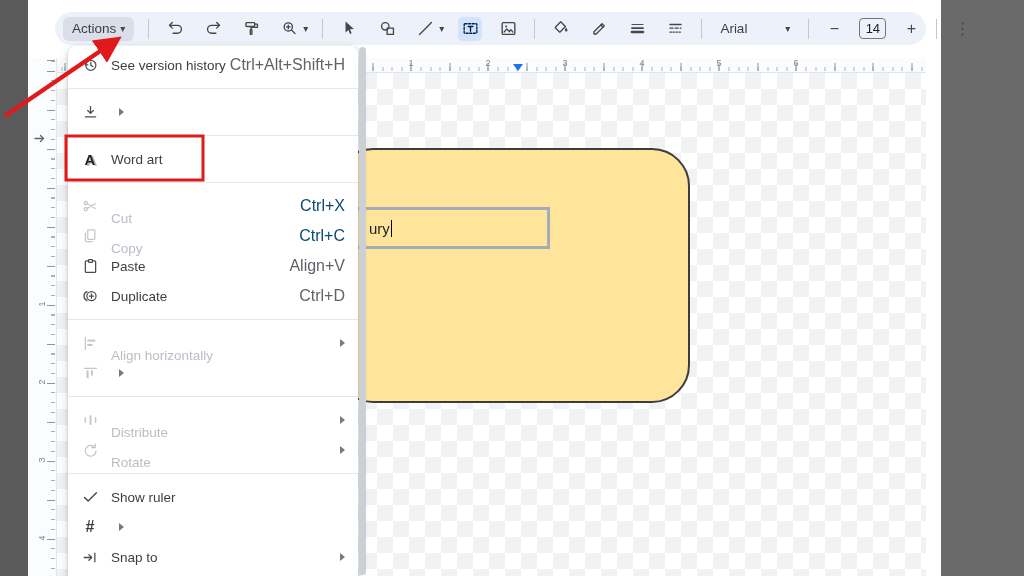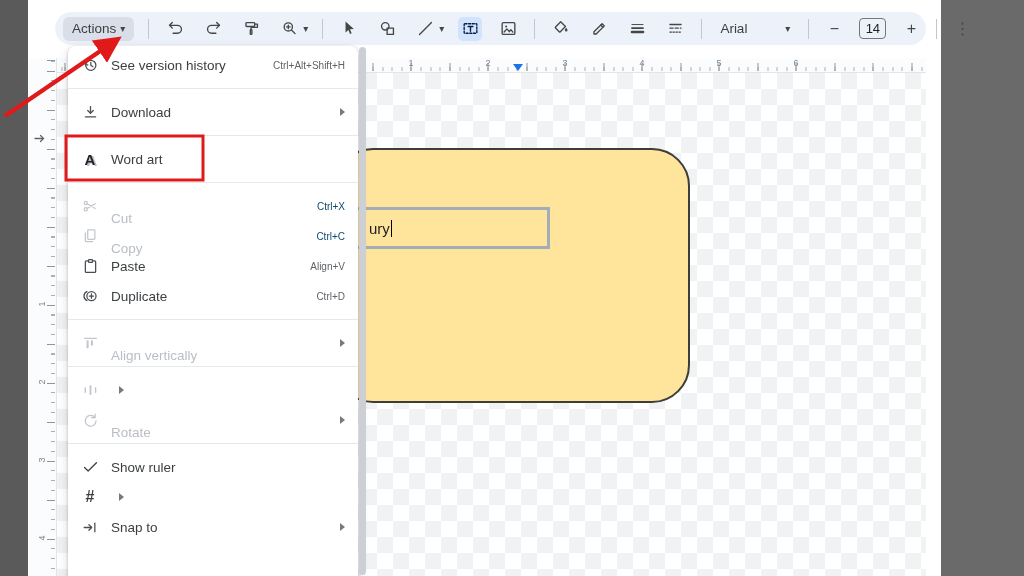--- a/index.html
+++ b/index.html
@@ -65,21 +65,21 @@
 
   
   .menu { position:absolute; left:68px; top:46px; width:290px; height:544px; background:#fff;
     border-radius:8px; box-shadow:0 1px 3px rgba(60,64,67,.3), 0 4px 12px rgba(60,64,67,.18);
     padding:4px 0 0 0; z-index:5; }
   .mrow { height:30px; display:flex; align-items:center; padding:0 13px 0 12px; cursor:pointer; }
   .micon { width:20px; height:20px; margin-right:11px; display:inline-flex; align-items:center; justify-content:center; flex:0 0 auto; }
   .micon svg { width:19px; height:19px; stroke:#4a4e53; fill:none; stroke-width:1.6; stroke-linecap:round; stroke-linejoin:round; }
   .micon .fillpart { fill:#4a4e53; stroke:none; }
   .mlabel { font-size:13.5px; color:#3c4043; flex:1 1 auto; white-space:nowrap; }
-  .msc { font-size:10px; color:#5f6368; }
+  .msc { font-size:16px; color:#5f6368; }
   .marrow { width:0; height:0; border-left:5px solid #757a80; border-top:4.5px solid transparent;
     border-bottom:4.5px solid transparent; margin-left:8px; }
   .mdiv { height:1px; background:#e7e8ea; margin:8px 0; }
   .mrow.disabled .mlabel { color:#b9bec6;margin-top:24px; }
   .mrow.disabled .msc { color:#0c4a6e; }
   .mrow.disabled .micon svg { stroke:#c3c7cd; }
   .mrow.disabled .micon .fillpart { fill:#c3c7cd; }
   .wordart-glyph { font-weight:700; font-size:15px; color:#202124; text-shadow:2px 1px 0 #b9bdc4; line-height:1; }
   .guides-glyph { font-weight:600; font-size:16px; color:#3c4043; line-height:1; }
   .menu-scrollbar { position:absolute; left:358.5px; top:47px; width:7px; height:528px;
@@ -249,21 +249,20 @@
     </div>
     <div class="mdiv"></div>
     <div class="mrow">
       <span class="micon">
           <svg viewBox="0 0 24 24">
             <path d="M12 4.5 v8.5"></path>
             <path d="M8.5 9.5 l3.5 3.5 3.5 -3.5"></path>
             <path d="M5.5 17.5 h13"></path>
           </svg>
         </span>
-      <span class="mlabel">Download</span>
       <span class="marrow"></span>
     </div>
     <div class="mdiv"></div>
     <div class="mrow">
       <span class="micon">
           <span class="wordart-glyph">A</span>
         </span>
       <span class="mlabel">Word art</span>
     </div>
     <div class="mdiv"></div>
@@ -306,37 +305,48 @@
             <path d="M7.5 5.8 a6.2 6.2 0 0 0 0 11.4"></path>
           </svg>
         </span>
       <span class="mlabel">Duplicate</span>
       <span class="msc">Ctrl+D</span>
     </div>
     <div class="mdiv"></div>
     <div class="mrow disabled">
       <span class="micon">
           <svg viewBox="0 0 24 24">
+            <path d="M5.5 4.5 v15"></path>
+            <rect class="fillpart" x="8" y="7" width="10" height="2.6"></rect>
+            <rect class="fillpart" x="8" y="12.5" width="6.5" height="2.6"></rect>
+          </svg>
+        </span>
+      <span class="mlabel">Align horizontally</span>
+      <span class="marrow"></span>
+    </div>
+    <div class="mrow disabled">
+      <span class="micon">
+          <svg viewBox="0 0 24 24">
             <path d="M4.5 5.5 h15"></path>
             <rect class="fillpart" x="7" y="8" width="2.6" height="10"></rect>
             <rect class="fillpart" x="12.5" y="8" width="2.6" height="6.5"></rect>
           </svg>
         </span>
-      <span class="mlabel">Align vertically</span>
       <span class="marrow"></span>
     </div>
     <div class="mdiv"></div>
     <div class="mrow disabled">
       <span class="micon">
           <svg viewBox="0 0 24 24">
             <rect class="fillpart" x="4.5" y="8" width="1.8" height="7"></rect>
             <rect class="fillpart" x="10.8" y="5.5" width="2.4" height="12"></rect>
             <rect class="fillpart" x="17.5" y="8" width="1.8" height="7"></rect>
           </svg>
         </span>
+      <span class="mlabel">Distribute</span>
       <span class="marrow"></span>
     </div>
     <div class="mrow disabled">
       <span class="micon">
           <svg viewBox="0 0 24 24">
             <path d="M17.7 8.3 A6.8 6.8 0 1 0 19 12.5"></path>
             <path d="M17.9 3.8 v4.6 h-4.6"></path>
           </svg>
         </span>
       <span class="mlabel">Rotate</span>

